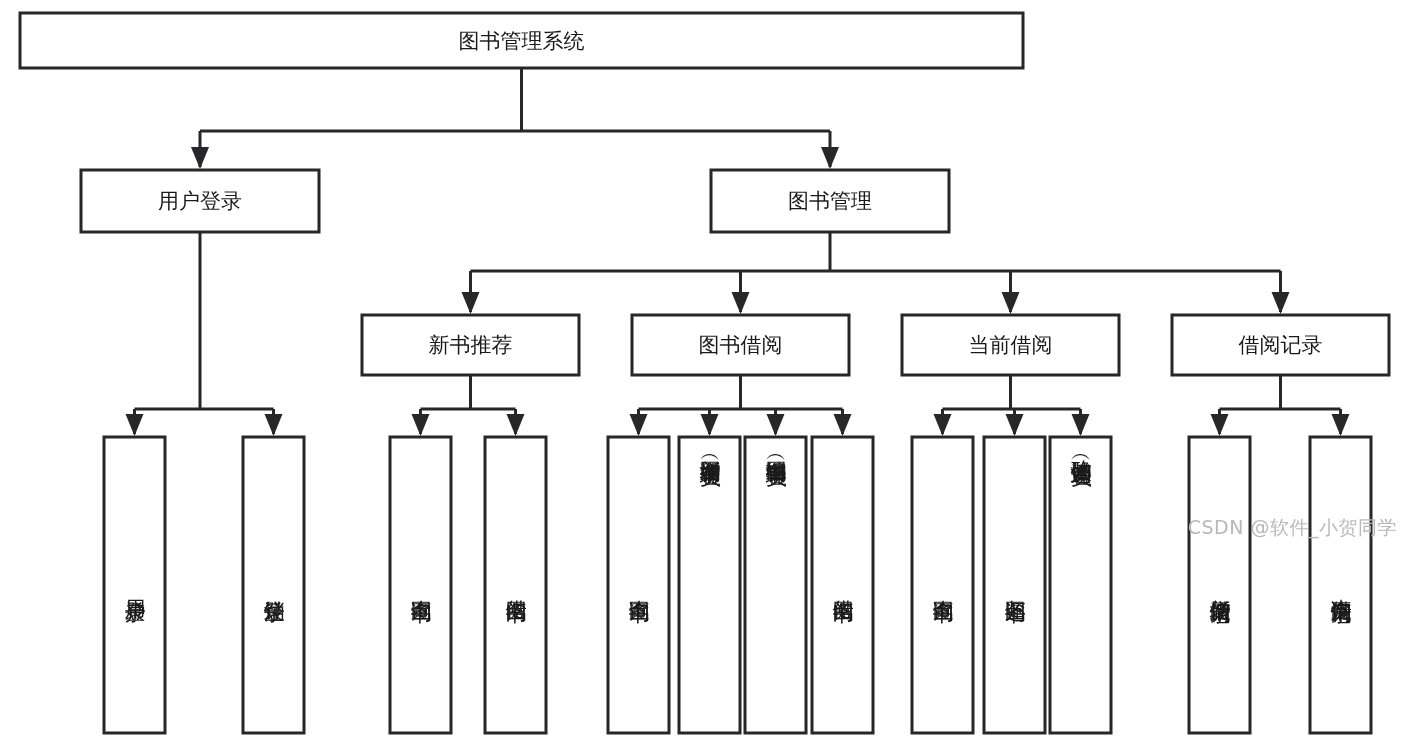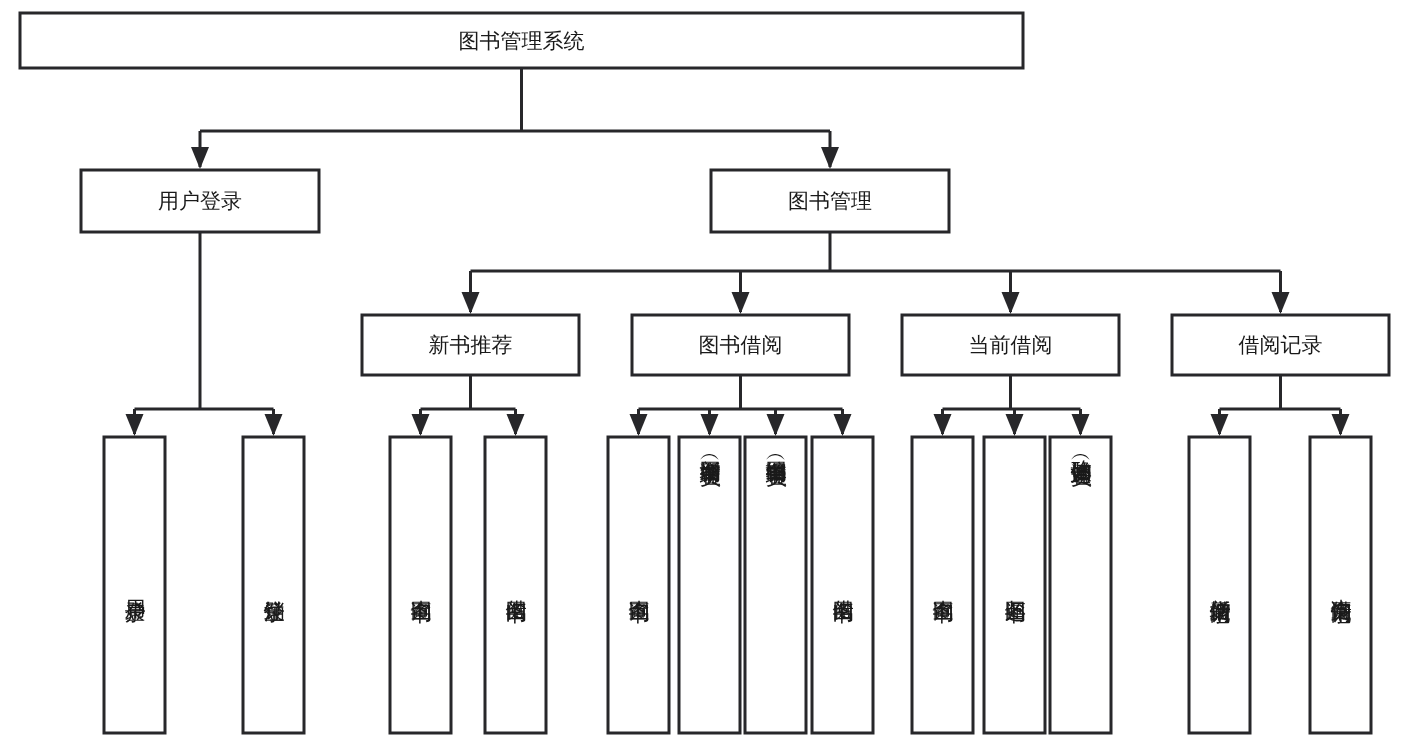--- a/index.html
+++ b/index.html
@@ -179,13 +179,14 @@
       <div class="leaf-label top-aligned" style="left: 679px; top: 443px; width: 61px; height: 290px;">新增图书（管理员）</div>
       <div class="leaf-label top-aligned" style="left: 745px; top: 443px; width: 61px; height: 290px;">编辑图书（管理员）</div>
       <div class="leaf-label" style="left: 812px; top: 437px; width: 61px; height: 296px;">借阅图书</div>
       <div class="leaf-label" style="left: 912px; top: 437px; width: 61px; height: 296px;">查询图书</div>
       <div class="leaf-label" style="left: 984px; top: 437px; width: 61px; height: 296px;">归还图书</div>
       <div class="leaf-label top-aligned" style="left: 1050px; top: 443px; width: 61px; height: 290px;">确认归还（管理员）</div>
       <div class="leaf-label" style="left: 1189px; top: 437px; width: 61px; height: 296px;">新增借阅记录</div>
       <div class="leaf-label" style="left: 1310px; top: 437px; width: 61px; height: 296px;">查询借阅记录</div>
     </div>
 
+  <div class="watermark">CSDN @软件_小贺同学</div>
 </div>
 
 </body></html>

